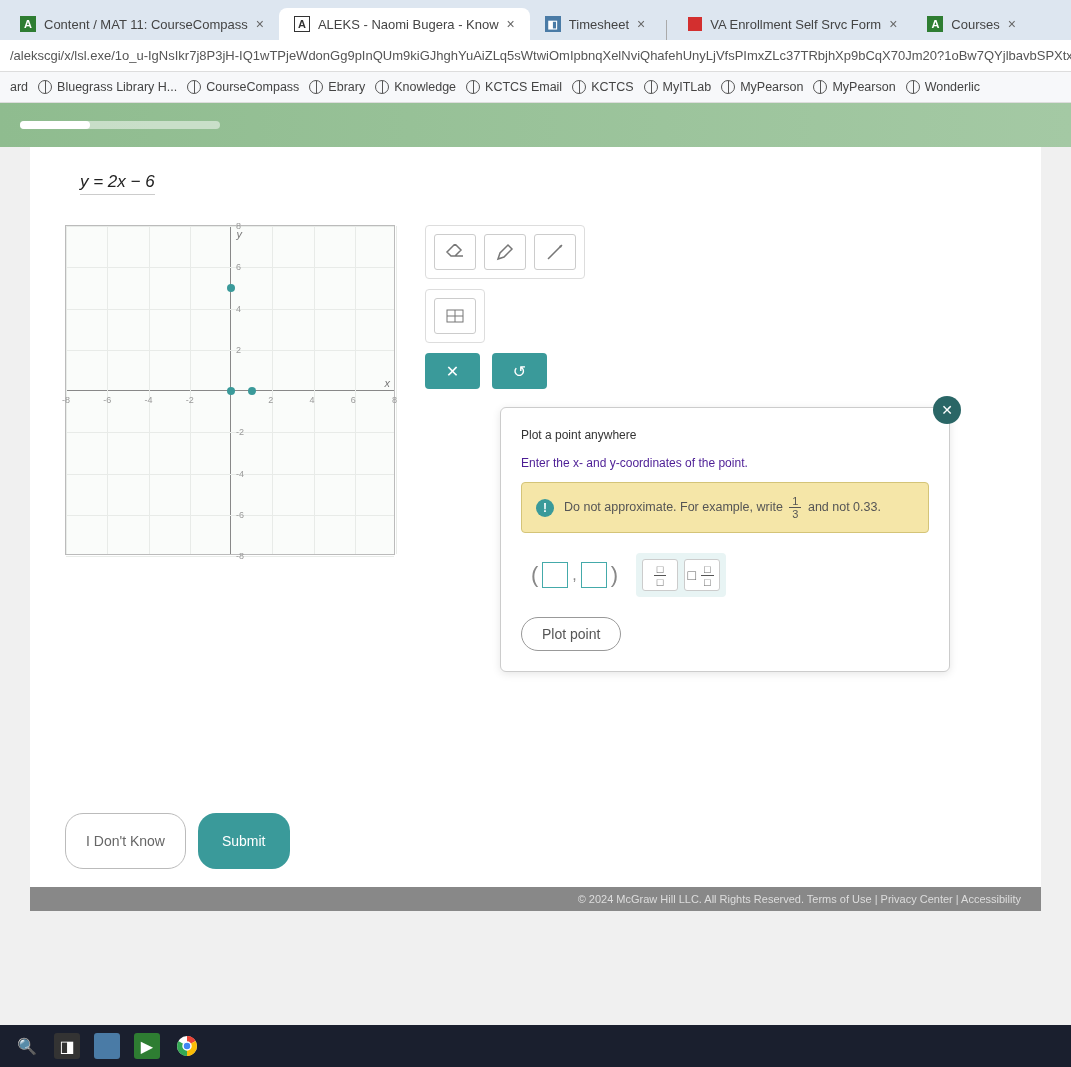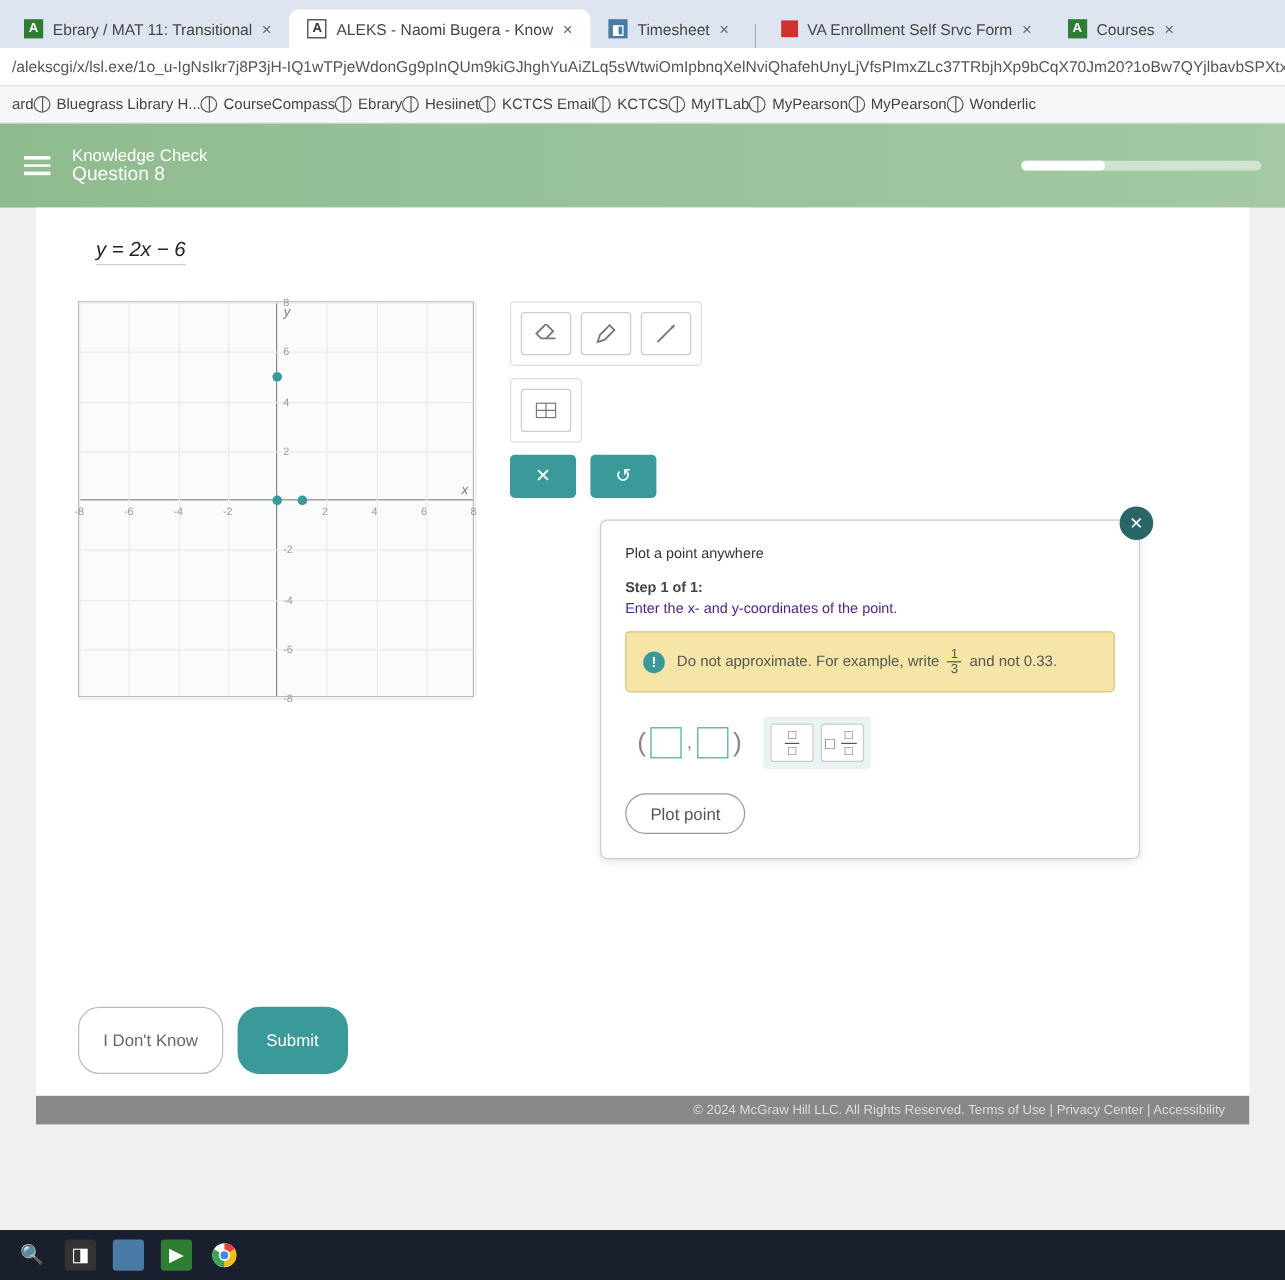--- a/index.html
+++ b/index.html
@@ -10,21 +10,21 @@
 .tab.active { background: #fff; }
 .tab-icon { width: 16px; height: 16px; display: inline-flex; align-items: center; justify-content: center; font-weight: bold; font-size: 11px; }
 .icon-a { background: #2e7d32; color: #fff; }
 .icon-a2 { border: 1px solid #333; color: #333; }
 .icon-sheet { background: #4a7ba6; color: #fff; }
 .icon-red { background: #d32f2f; width: 14px; height: 14px; }
 .tab-close { color: #666; font-size: 14px; }
 
 .url-bar { background: #fff; padding: 8px 10px; font-size: 13px; color: #555; border-bottom: 1px solid #ddd; white-space: nowrap; overflow: hidden; }
 
-.bookmarks { background: #f7f8fa; padding: 8px 10px; display: flex; gap: 0; font-size: 12.5px; color: #444; align-items: center; border-bottom: 1px solid #ddd; }
+.bookmarks { background: #f7f8fa; padding: 8px 10px; display: flex; gap: 10px; font-size: 12.5px; color: #444; align-items: center; border-bottom: 1px solid #ddd; }
 .bookmark { display: flex; align-items: center; gap: 5px; cursor: pointer; }
 .globe { width: 14px; height: 14px; border: 1.5px solid #555; border-radius: 50%; position: relative; }
 .globe::after { content: ''; position: absolute; left: 50%; top: 0; bottom: 0; width: 1px; background: #555; }
 
 .aleks-header { background: #8fbc8f; background: linear-gradient(to right, #8fbc8f, #a4c9a4); color: #fff; padding: 18px 20px; display: flex; align-items: center; justify-content: space-between; }
 .h-left { display: flex; align-items: center; gap: 18px; }
 .hamburger { width: 22px; display: flex; flex-direction: column; gap: 4px; cursor: pointer; }
 .hamburger span { height: 2.5px; background: #fff; }
 .h-title { font-size: 14px; }
 .h-q { font-size: 16px; font-weight: 500; }
@@ -78,21 +78,21 @@
 
 .taskbar { position: fixed; bottom: 0; left: 0; right: 0; height: 42px; background: #1a1f2e; display: flex; align-items: center; gap: 14px; padding: 0 14px; }
 .tb-icon { width: 26px; height: 26px; display: flex; align-items: center; justify-content: center; border-radius: 3px; cursor: pointer; }
 </style>
 </head>
 <body>
 
 <div class="browser-tabs">
   <div class="tab">
     <span class="tab-icon icon-a">A</span>
-    <span>Ebrary / MAT 11: Transitional</span>
+    <span>Content / MAT 11: CourseCompass</span>
     <span class="tab-close">×</span>
   </div>
   <div class="tab active">
     <span class="tab-icon icon-a2">A</span>
     <span>ALEKS - Naomi Bugera - Know</span>
     <span class="tab-close">×</span>
   </div>
   <div class="tab">
     <span class="tab-icon icon-sheet">◧</span>
     <span>Timesheet</span>
@@ -122,21 +122,21 @@
   <span class="bookmark">
       <span class="globe"></span>
       <span>CourseCompass</span>
     </span>
   <span class="bookmark">
       <span class="globe"></span>
       <span>Ebrary</span>
     </span>
   <span class="bookmark">
       <span class="globe"></span>
-      <span>Hesiinet</span>
+      <span>Knowledge</span>
     </span>
   <span class="bookmark">
       <span class="globe"></span>
       <span>KCTCS Email</span>
     </span>
   <span class="bookmark">
       <span class="globe"></span>
       <span>KCTCS</span>
     </span>
   <span class="bookmark">
@@ -151,31 +151,20 @@
       <span class="globe"></span>
       <span>MyPearson</span>
     </span>
   <span class="bookmark">
       <span class="globe"></span>
       <span>Wonderlic</span>
     </span>
 </div>
 
 <div class="aleks-header">
-  <div class="h-left">
-    <div class="hamburger">
-        <span></span>
-        <span></span>
-        <span></span>
-      </div>
-    <div>
-      <div class="h-title">Knowledge Check</div>
-      <div class="h-q">Question 8</div>
-    </div>
-  </div>
   <div class="progress">
       <div class="progress-fill"></div>
     </div>
 </div>
 
 <div class="content">
   <div class="equation">y = 2x − 6</div>
 
   <div class="work-area">
     <div class="graph">
@@ -255,21 +244,20 @@
       <div class="action-row">
         <div class="action-btn">✕</div>
         <div class="action-btn">↺</div>
       </div>
     </div>
   </div>
 
   <div class="popup">
     <div class="popup-close">✕</div>
     <div class="popup-title">Plot a point anywhere</div>
-    <div class="popup-step">Step 1 of 1:</div>
     <div class="popup-instr">Enter the x- and y-coordinates of the point.</div>
     <div class="warning">
       <span class="warn-icon">!</span>
       <span>
         <span>Do not approximate. For example, write</span>
         <span class="frac-inline">
           <span class="n">1</span>
           <span>3</span>
         </span>
         <span>and not 0.33.</span>

